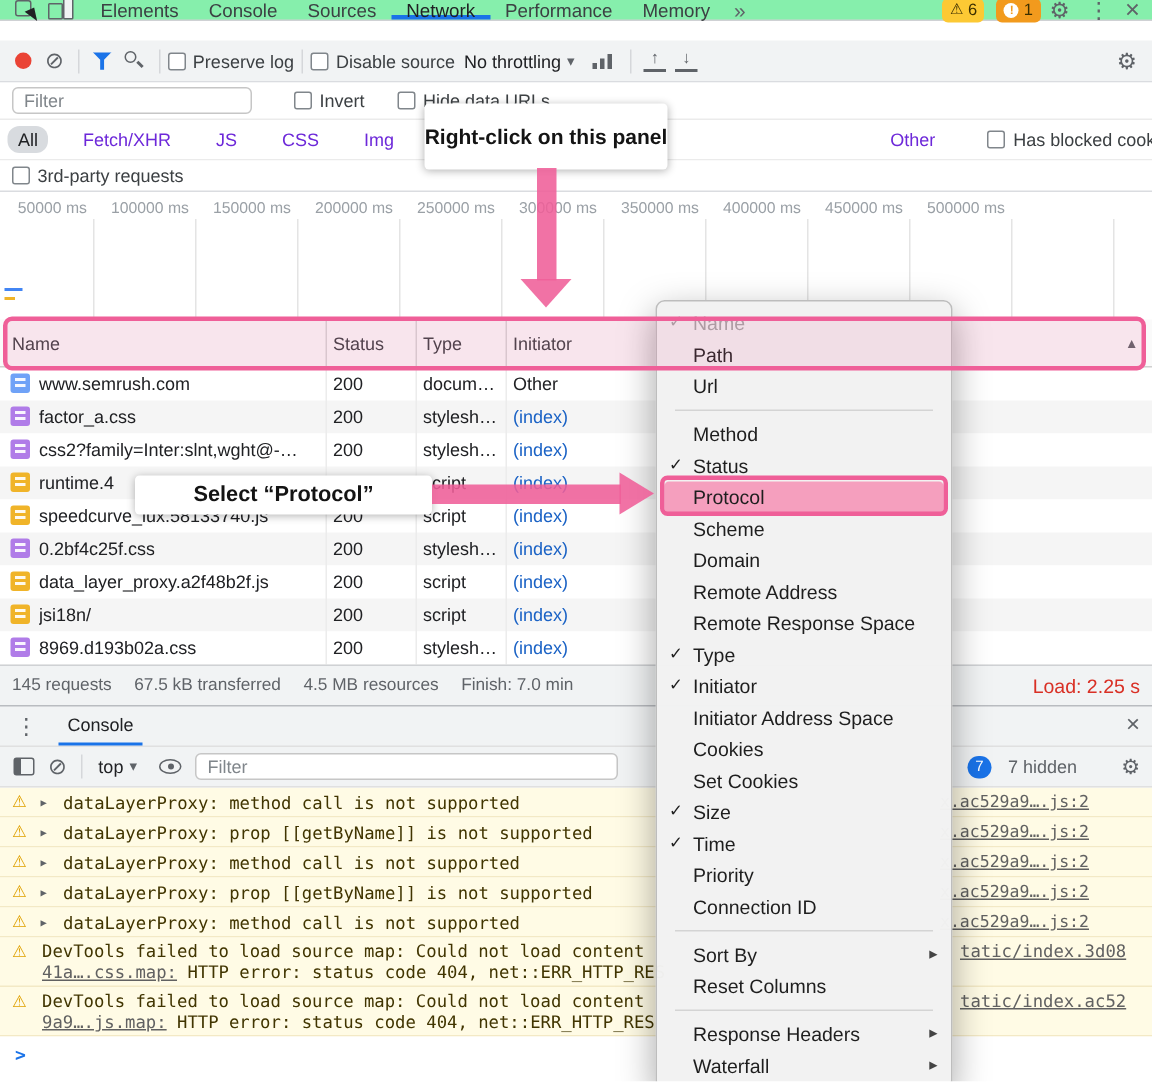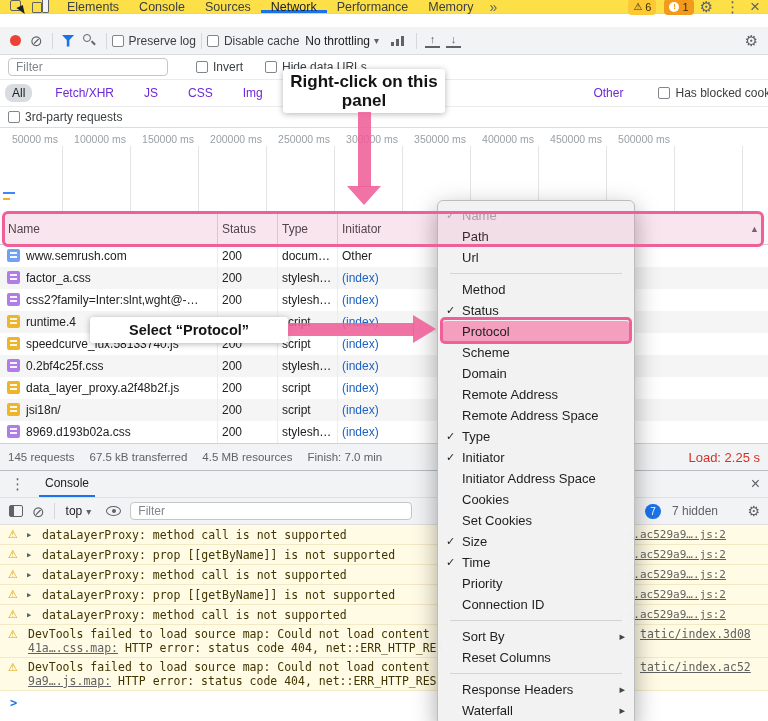--- a/index.html
+++ b/index.html
@@ -4,21 +4,21 @@
 <style>
   *{margin:0;padding:0;box-sizing:border-box}
   body{background:#fff;font-family:"Liberation Sans",sans-serif}
   .stage{position:relative;width:768px;height:721px;overflow:hidden;background:#fff;color:#202124;font-size:12px}
   .row{position:absolute;left:0;right:0;display:flex;align-items:center}
   .vdiv{width:1px;height:16px;background:#d5d7da;margin:0 5px;flex:none}
   .cb{width:12px;height:12px;border:1.5px solid #80868b;border-radius:2px;background:#fff;margin-right:5px;flex:none}
   .lbl{color:#3c4043;white-space:nowrap}
 
   
-  .tabbar{top:0;height:14px;background:#fde047;border-bottom:1px solid #cfd1d4;z-index:5}
+  .tabbar{top:0;height:14px;background:#86efac;border-bottom:1px solid #cfd1d4;z-index:5}
   .icon-inspect{position:relative;width:15px;height:15px;margin:0 7px 0 10px;flex:none}
   .icon-inspect i{position:absolute;left:0;top:1px;width:11px;height:11px;border:1.5px solid #5f6368;border-radius:2px}
   .icon-inspect b{position:absolute;right:0;bottom:-1px;width:0;height:0;border-left:5px solid transparent;border-right:2px solid transparent;border-top:9px solid #202124;transform:rotate(-25deg)}
   .icon-device{position:relative;width:17px;height:15px;margin-right:8px;flex:none}
   .icon-device i{position:absolute;left:0;top:3px;width:10px;height:11px;border:1.5px solid #5f6368;border-radius:1px}
   .icon-device b{position:absolute;right:0;top:0;width:7px;height:14px;border:1.5px solid #5f6368;border-radius:1px;background:#f1f3f4}
   .tab{height:100%;display:flex;align-items:center;padding:0 10px;color:#3c4043;font-size:12.5px;white-space:nowrap}
   .tab.active{border-bottom:3px solid #1a73e8;padding-top:3px;color:#202124}
   .moretabs{color:#5f6368;font-size:14px;padding:0 6px}
   .badge{display:flex;align-items:center;gap:3px;height:16px;border-radius:4px;padding:0 5px;font-size:11px;margin-left:8px;flex:none}
@@ -131,21 +131,21 @@
   .mi .sub{position:absolute;right:9px;top:0;font-size:11px;color:#444}
   .mi.disabled{color:#a5a5a5}
   .mi.highlight{margin:0 5px;padding-left:19px;background:#f59fbe;border-radius:3px}
   .mdiv{height:1px;background:#d4d4d4;margin:5px 12px}
 
   
   .ann{position:absolute;pointer-events:none}
   .headerbox{left:2px;top:211px;width:762px;height:36px;border:3px solid #ef5f98;border-radius:6px;background:rgba(239,95,152,0.13);z-index:50}
   .protobox{left:440px;top:317px;width:192px;height:27px;border:3px solid #ef5f98;border-radius:5px;z-index:50}
   .callout{background:#fff;border-radius:3px;box-shadow:0 1px 6px rgba(0,0,0,0.3);display:flex;align-items:center;justify-content:center;text-align:center;font-weight:bold;color:#141414;z-index:60}
-  .callout1{left:283px;top:69px;width:162px;height:44px;font-size:17px;line-height:19px}
+  .callout1{left:283px;top:69px;width:162px;height:44px;font-size:14px;line-height:19px}
   .callout2{left:90px;top:317px;width:198px;height:26px;font-size:14.5px}
   .arrowbar-v{left:358px;top:112px;width:13px;height:75px;background:#ef5f98;opacity:.88;z-index:60}
   .arrowhead-v{left:347px;top:186px;width:0;height:0;border-left:17px solid transparent;border-right:17px solid transparent;border-top:19px solid #ef5f98;opacity:.88;z-index:60}
   .arrowbar-h{left:288px;top:323px;width:126px;height:13px;background:#ef5f98;opacity:.88;z-index:60}
   .arrowhead-h{left:413px;top:315px;width:0;height:0;border-top:14px solid transparent;border-bottom:14px solid transparent;border-left:23px solid #ef5f98;opacity:.88;z-index:60}
 </style>
 </head>
 <body>
 
 <div class="stage">
@@ -199,21 +199,21 @@
     <span class="icon-funnel"></span>
     <span class="icon-search">
         <i></i>
         <b></b>
       </span>
     <span class="vdiv"></span>
     <span class="cb"></span>
     <span class="lbl">Preserve log</span>
     <span class="vdiv"></span>
     <span class="cb"></span>
-    <span class="lbl">Disable cache</span>
+    <span class="lbl">Disable source</span>
     <span class="ddl">
         <span>No throttling</span>
         <span class="caret">▾</span>
       </span>
     <span class="icon-signal">
         <i></i>
         <b></b>
         <s></s>
       </span>
     <span class="vdiv"></span>
@@ -453,21 +453,21 @@
     <div class="mi disabled"><span class="chk">✓</span><span>Name</span></div>
     <div class="mi"><span class="chk"></span><span>Path</span></div>
     <div class="mi"><span class="chk"></span><span>Url</span></div>
     <div class="mdiv"></div>
     <div class="mi"><span class="chk"></span><span>Method</span></div>
     <div class="mi"><span class="chk">✓</span><span>Status</span></div>
     <div class="mi highlight"><span class="chk"></span><span>Protocol</span></div>
     <div class="mi"><span class="chk"></span><span>Scheme</span></div>
     <div class="mi"><span class="chk"></span><span>Domain</span></div>
     <div class="mi"><span class="chk"></span><span>Remote Address</span></div>
-    <div class="mi"><span class="chk"></span><span>Remote Address Space</span></div>
+    <div class="mi"><span class="chk"></span><span>Remote Response Space</span></div>
     <div class="mi"><span class="chk">✓</span><span>Type</span></div>
     <div class="mi"><span class="chk">✓</span><span>Initiator</span></div>
     <div class="mi"><span class="chk"></span><span>Initiator Address Space</span></div>
     <div class="mi"><span class="chk"></span><span>Cookies</span></div>
     <div class="mi"><span class="chk"></span><span>Set Cookies</span></div>
     <div class="mi"><span class="chk">✓</span><span>Size</span></div>
     <div class="mi"><span class="chk">✓</span><span>Time</span></div>
     <div class="mi"><span class="chk"></span><span>Priority</span></div>
     <div class="mi"><span class="chk"></span><span>Connection ID</span></div>
     <div class="mdiv"></div>

